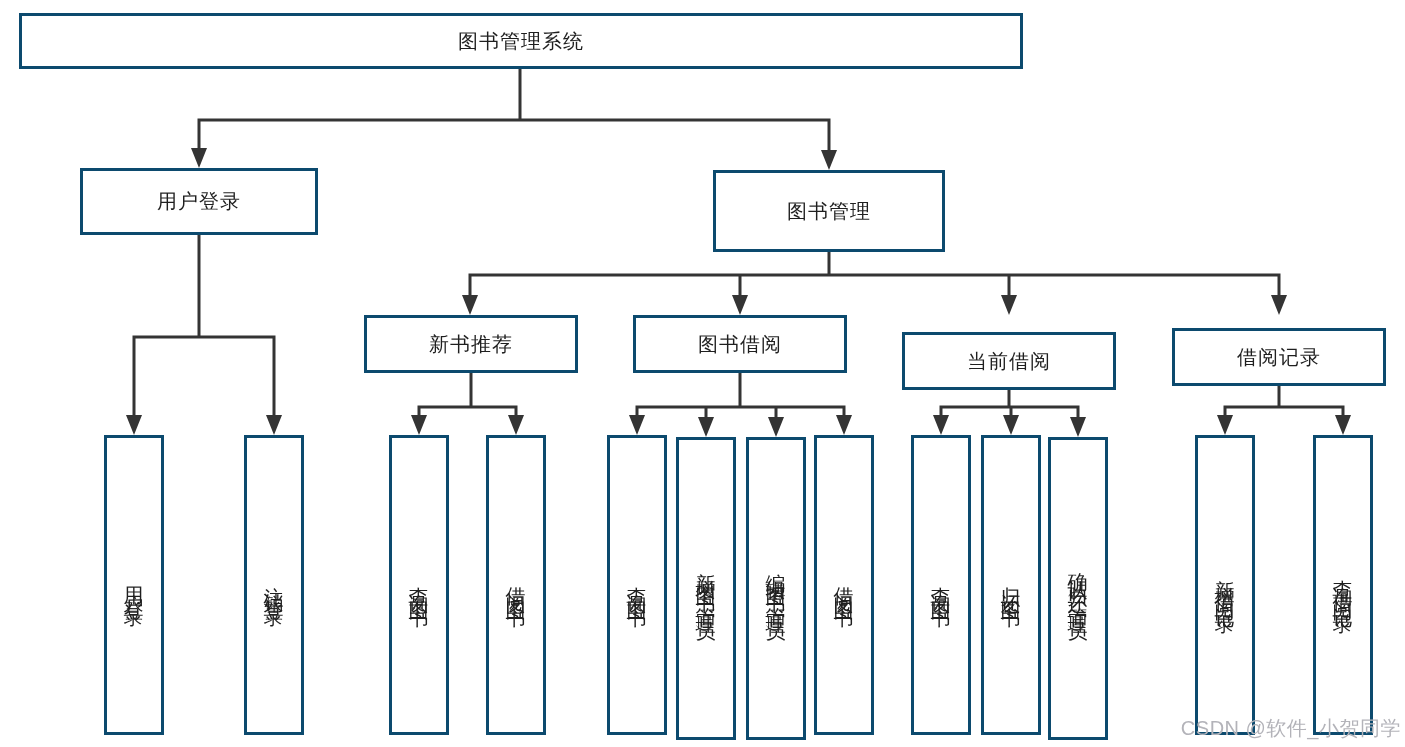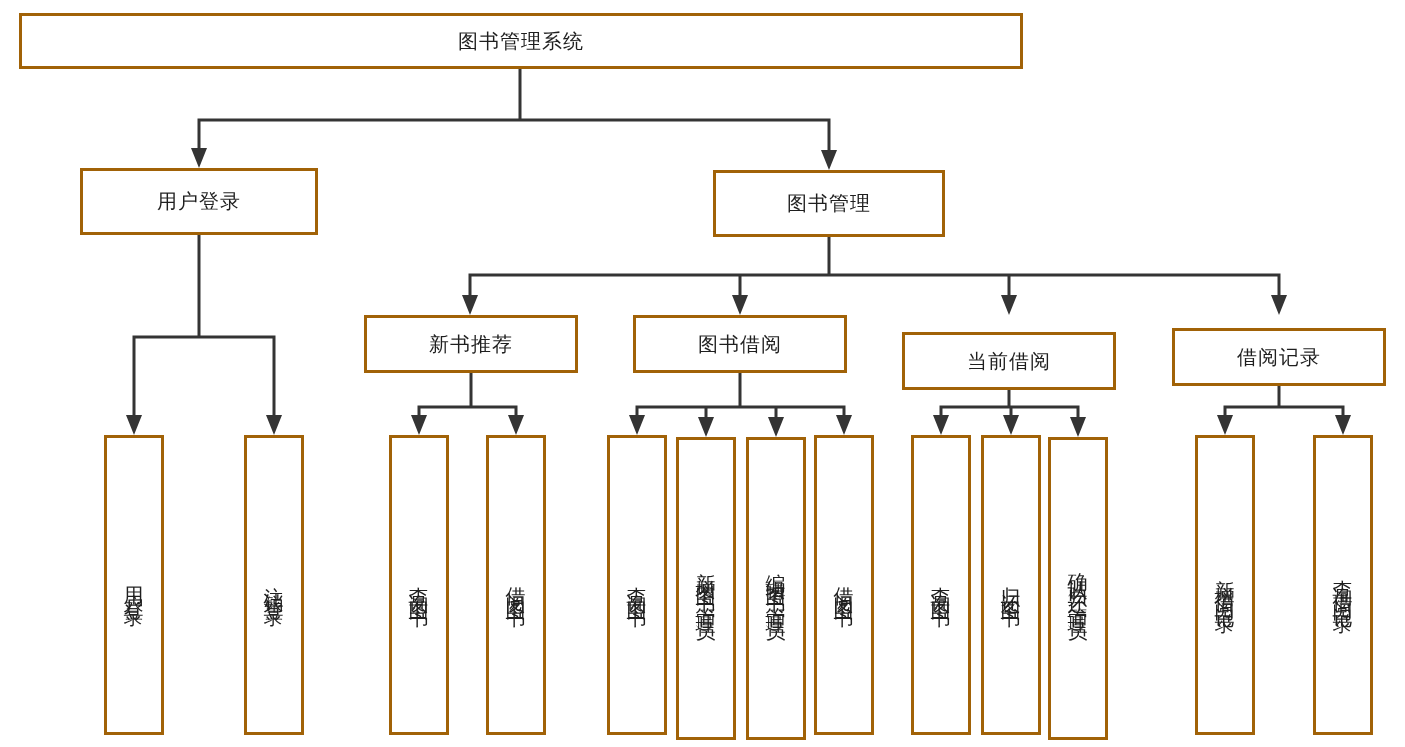--- a/index.html
+++ b/index.html
@@ -14,21 +14,21 @@
   }
   .wires {
     position: absolute;
     left: 0; top: 0;
     width: 1405px; height: 747px;
     pointer-events: none;
   }
   .node {
     position: absolute;
     background: #ffffff;
-    border: 3px solid #a16207;
+    border: 3px solid #0c4a6e;
     display: flex;
     align-items: center;
     justify-content: center;
   }
   .node .lbl {
     color: #1f1f1f;
     font-size: 20px;
     letter-spacing: 1px;
     white-space: nowrap;
   }
@@ -86,21 +86,21 @@
     </g>
   </svg>
 
   <div class="node" style="left:19px; top:13px; width:1004px; height:56px;">
     <span class="lbl">图书管理系统</span>
   </div>
 
   <div class="node" style="left:80px; top:168px; width:238px; height:67px;">
     <span class="lbl">用户登录</span>
   </div>
-  <div class="node" style="left:713px; top:170px; width:232px; height:67px;">
+  <div class="node" style="left:713px; top:170px; width:232px; height:82px;">
     <span class="lbl">图书管理</span>
   </div>
 
   <div class="node" style="left:364px; top:315px; width:214px; height:58px;">
     <span class="lbl">新书推荐</span>
   </div>
   <div class="node" style="left:633px; top:315px; width:214px; height:58px;">
     <span class="lbl">图书借阅</span>
   </div>
   <div class="node" style="left:902px; top:332px; width:214px; height:58px;">
@@ -147,14 +147,15 @@
     <span class="lbl">确认归还（管理员）</span>
   </div>
 
   <div class="node leaf" style="left:1195px; top:435px; width:60px; height:300px;">
     <span class="lbl">新增借阅记录</span>
   </div>
   <div class="node leaf" style="left:1313px; top:435px; width:60px; height:300px;">
     <span class="lbl">查询借阅记录</span>
   </div>
 
+  <div class="watermark">CSDN @软件_小贺同学</div>
 
 </div>
 
 </body></html>

